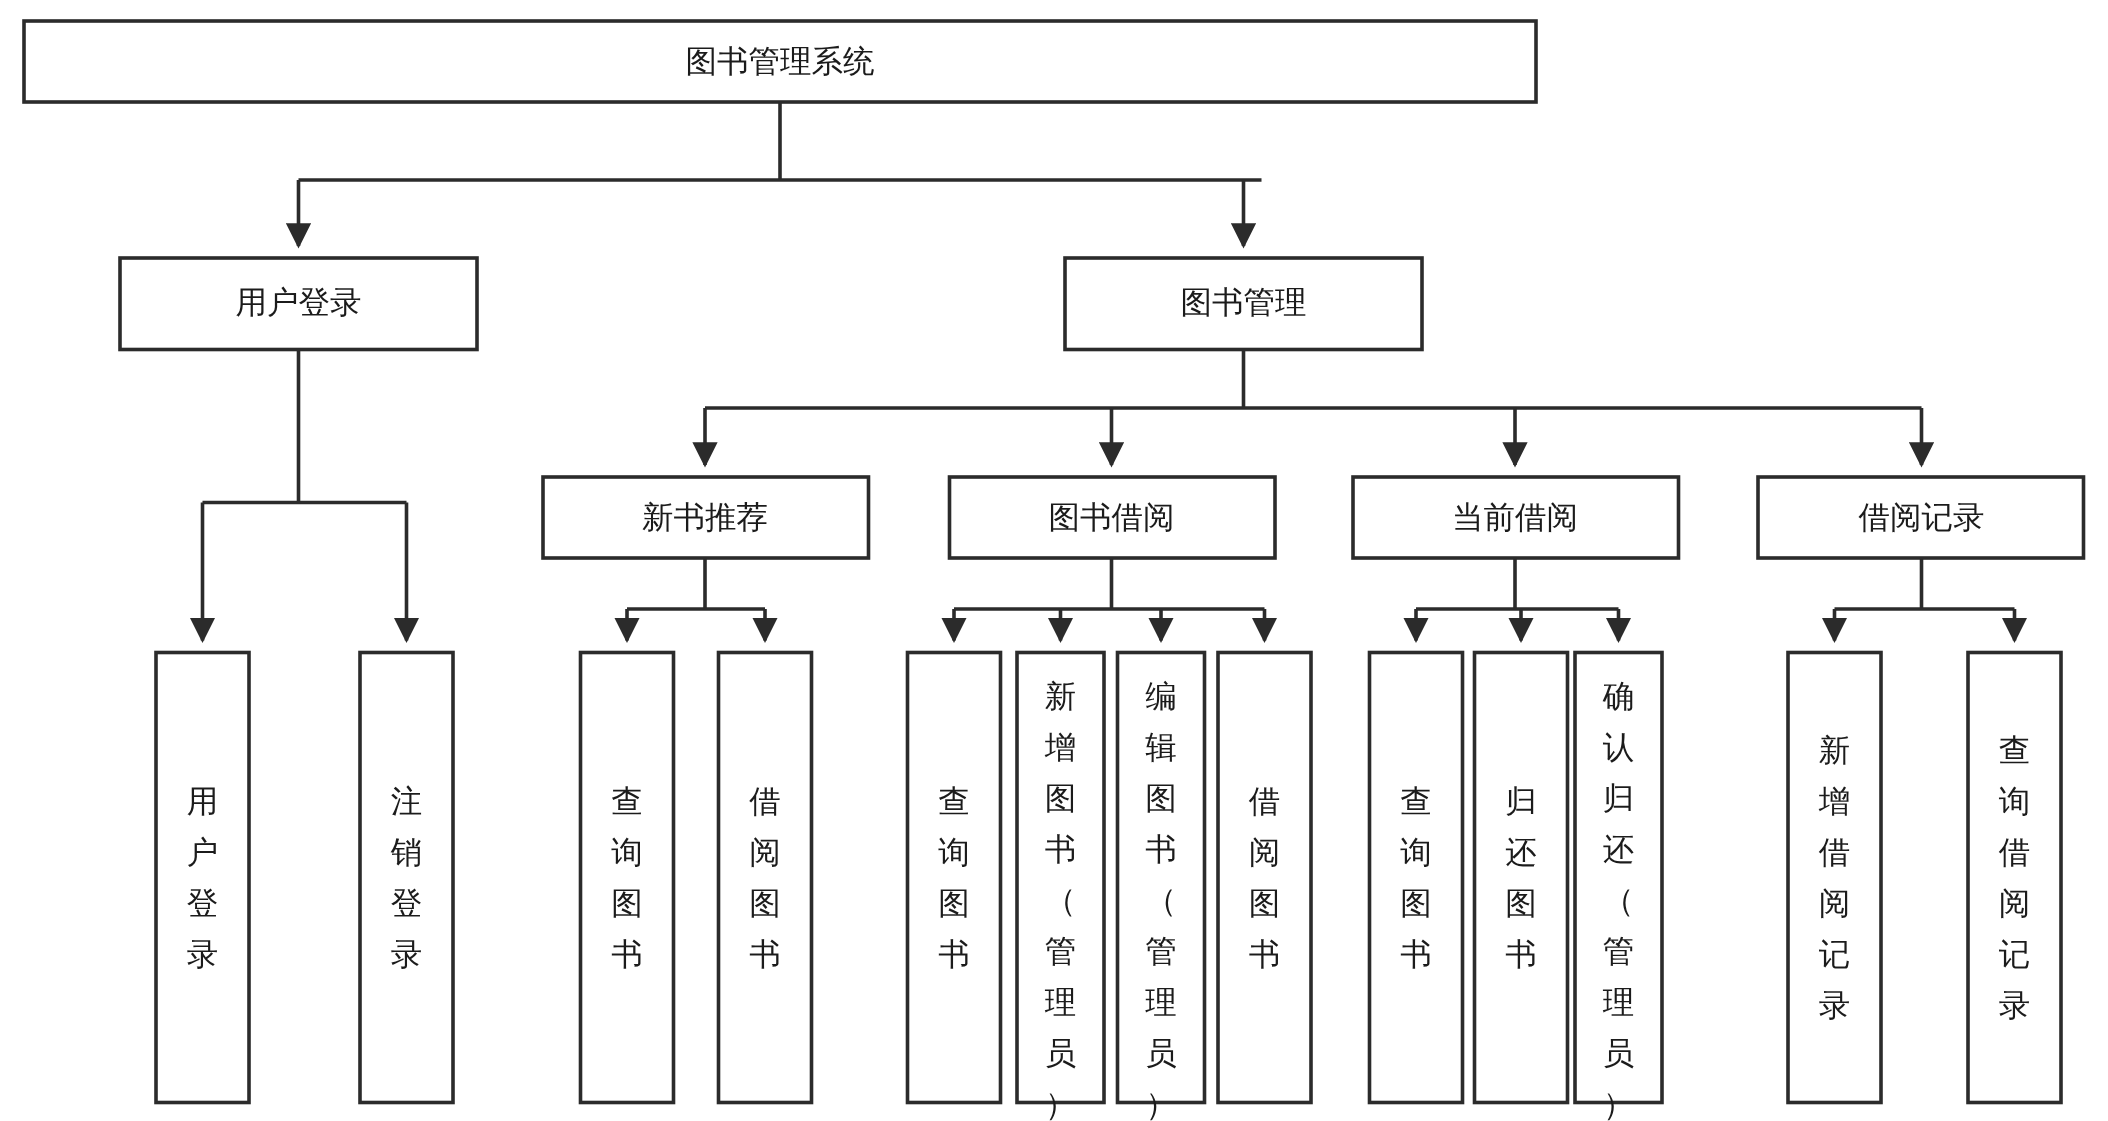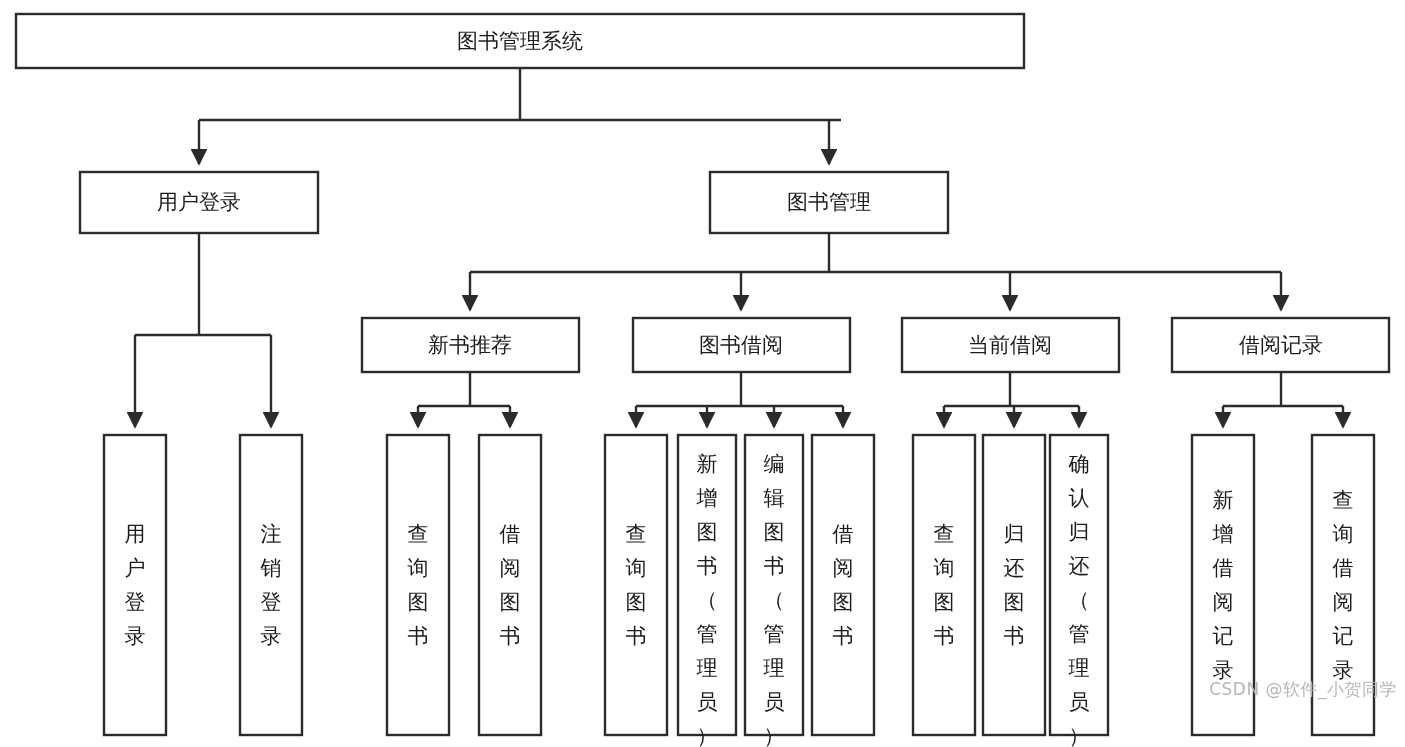--- a/index.html
+++ b/index.html
@@ -219,14 +219,13 @@
           <rect class="node-box" x="1192" y="435" width="62" height="300"></rect>
           <text class="node-label-v" x="1223" y="507.48"><tspan x="1223">新</tspan><tspan x="1223" dy="34">增</tspan><tspan x="1223" dy="34">借</tspan><tspan x="1223" dy="34">阅</tspan><tspan x="1223" dy="34">记</tspan><tspan x="1223" dy="34">录</tspan></text>
         </g>
         <g>
           <rect class="node-box" x="1312" y="435" width="62" height="300"></rect>
           <text class="node-label-v" x="1343" y="507.48"><tspan x="1343">查</tspan><tspan x="1343" dy="34">询</tspan><tspan x="1343" dy="34">借</tspan><tspan x="1343" dy="34">阅</tspan><tspan x="1343" dy="34">记</tspan><tspan x="1343" dy="34">录</tspan></text>
         </g>
       </g>
   </svg>
 
-  <div class="watermark">CSDN @软件_小贺同学</div>
 </div>
 
 </body></html>

